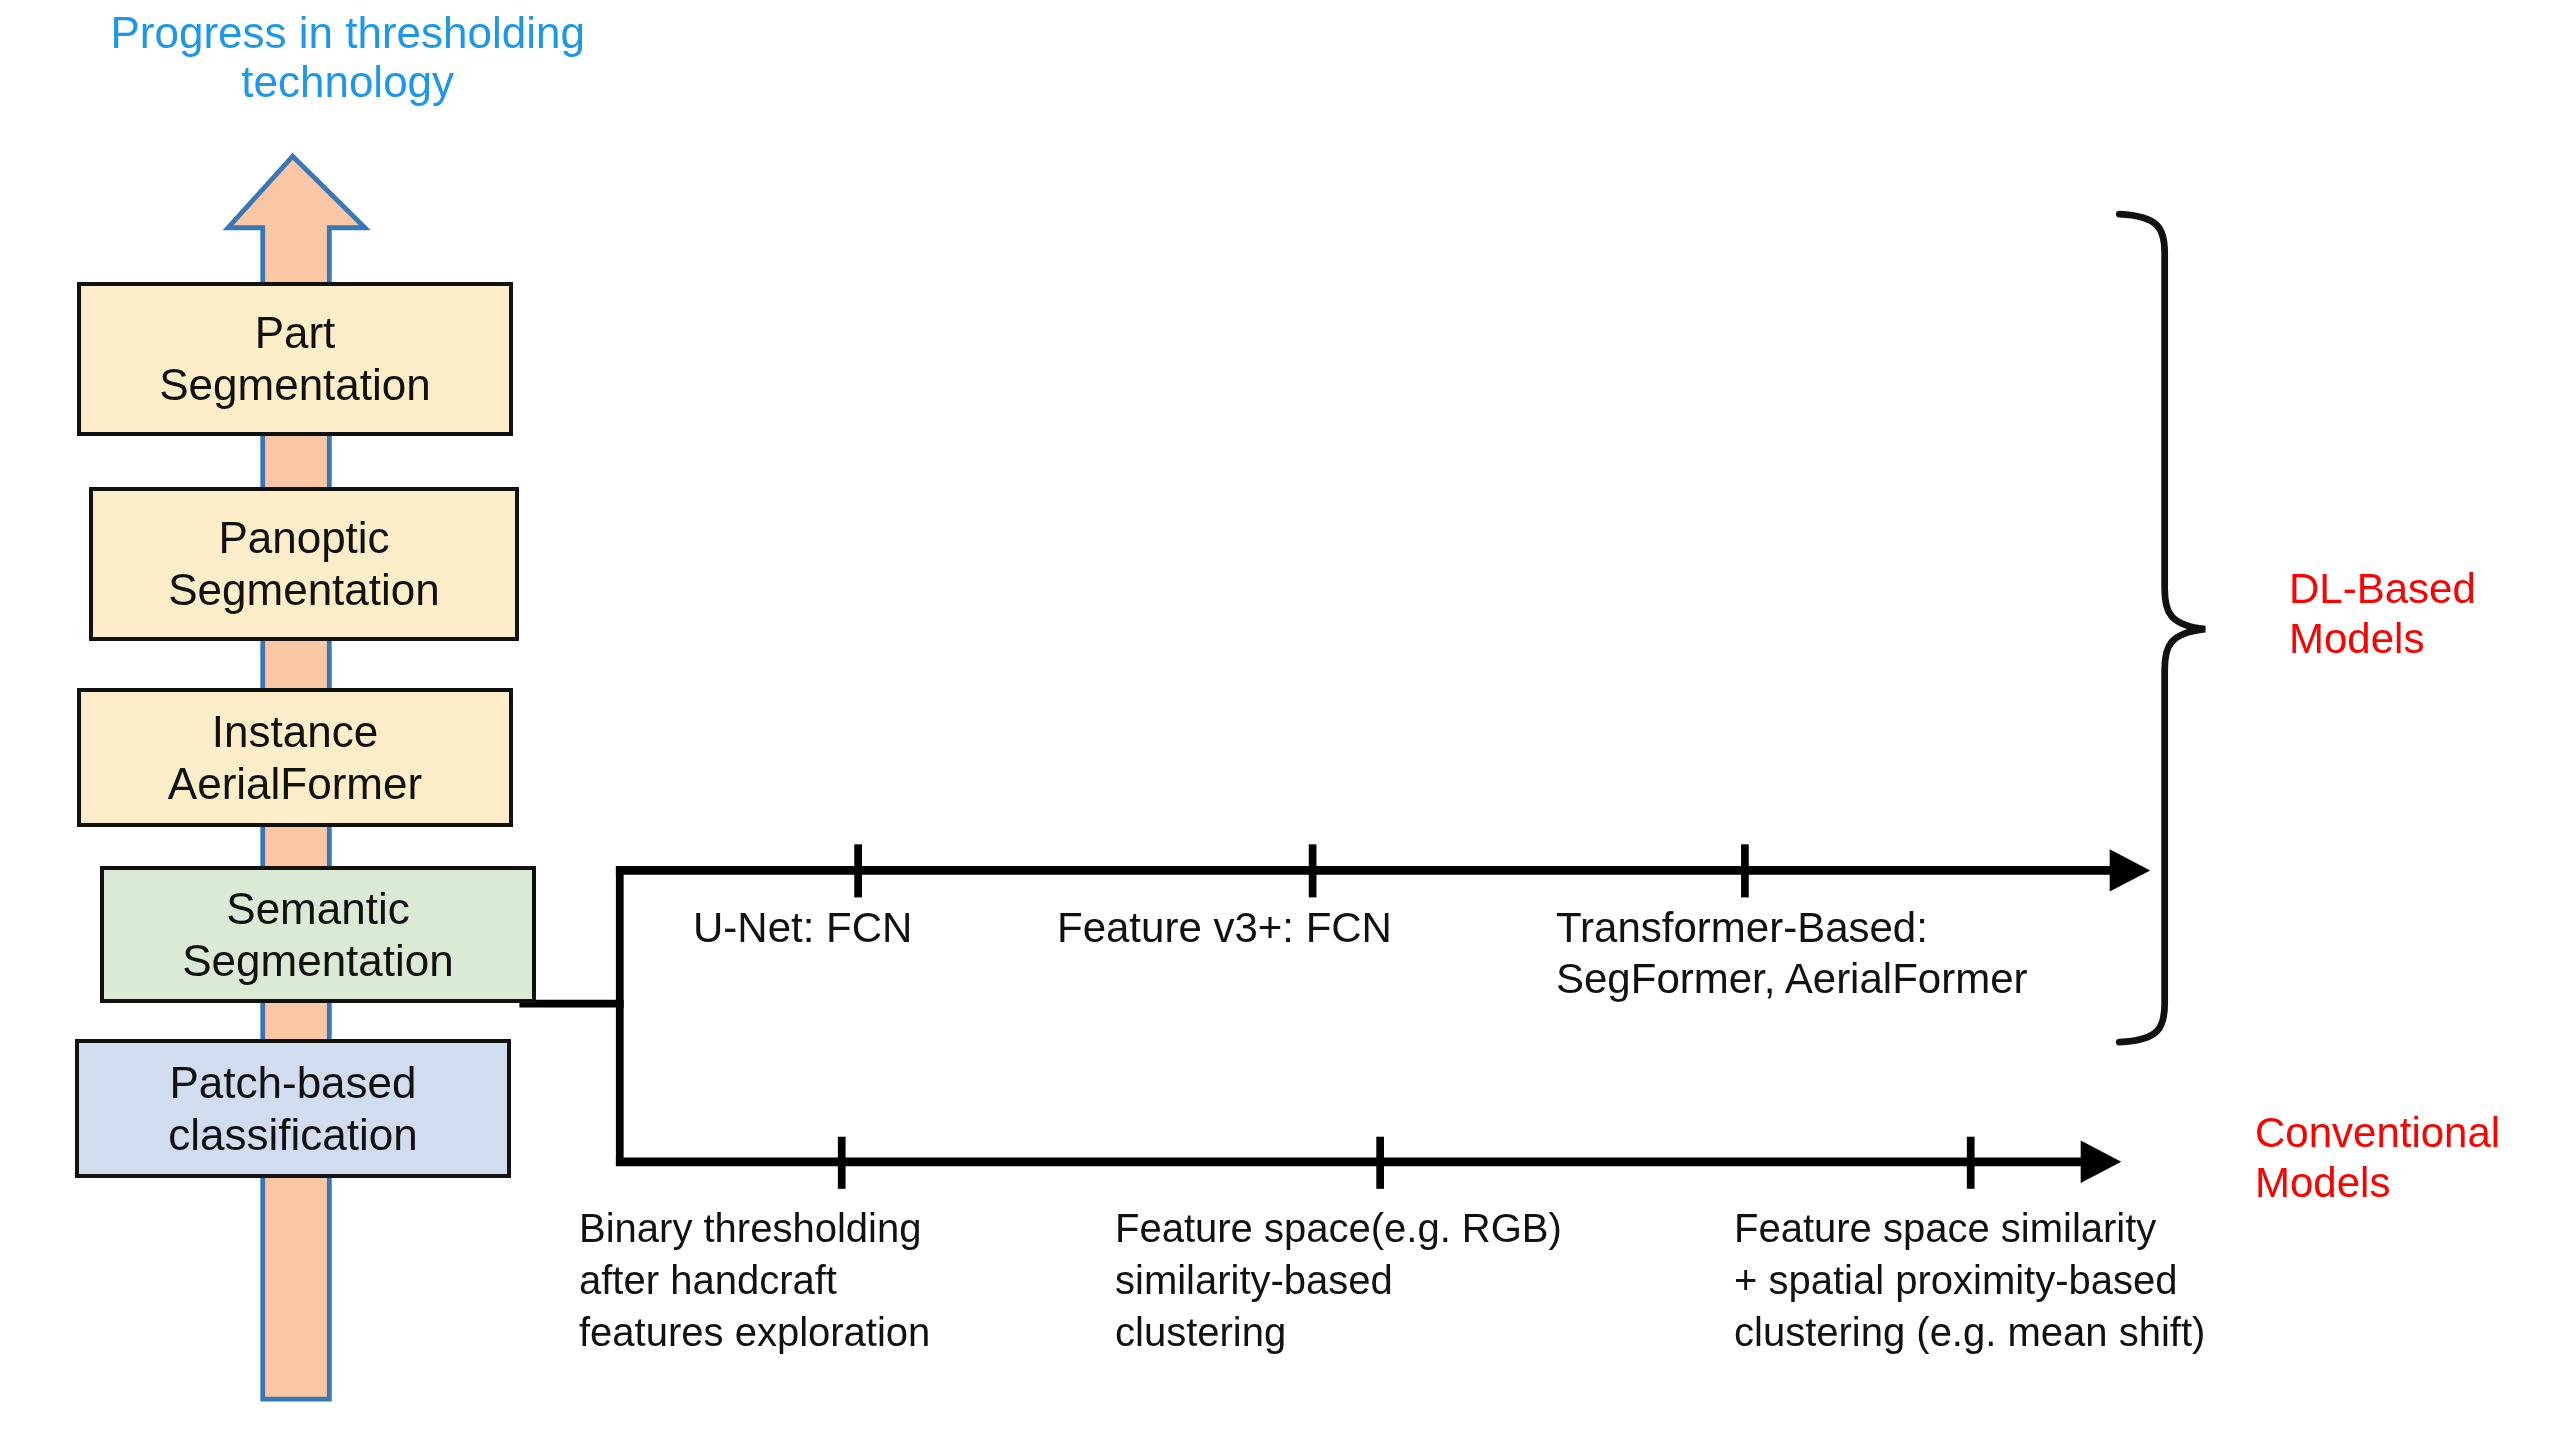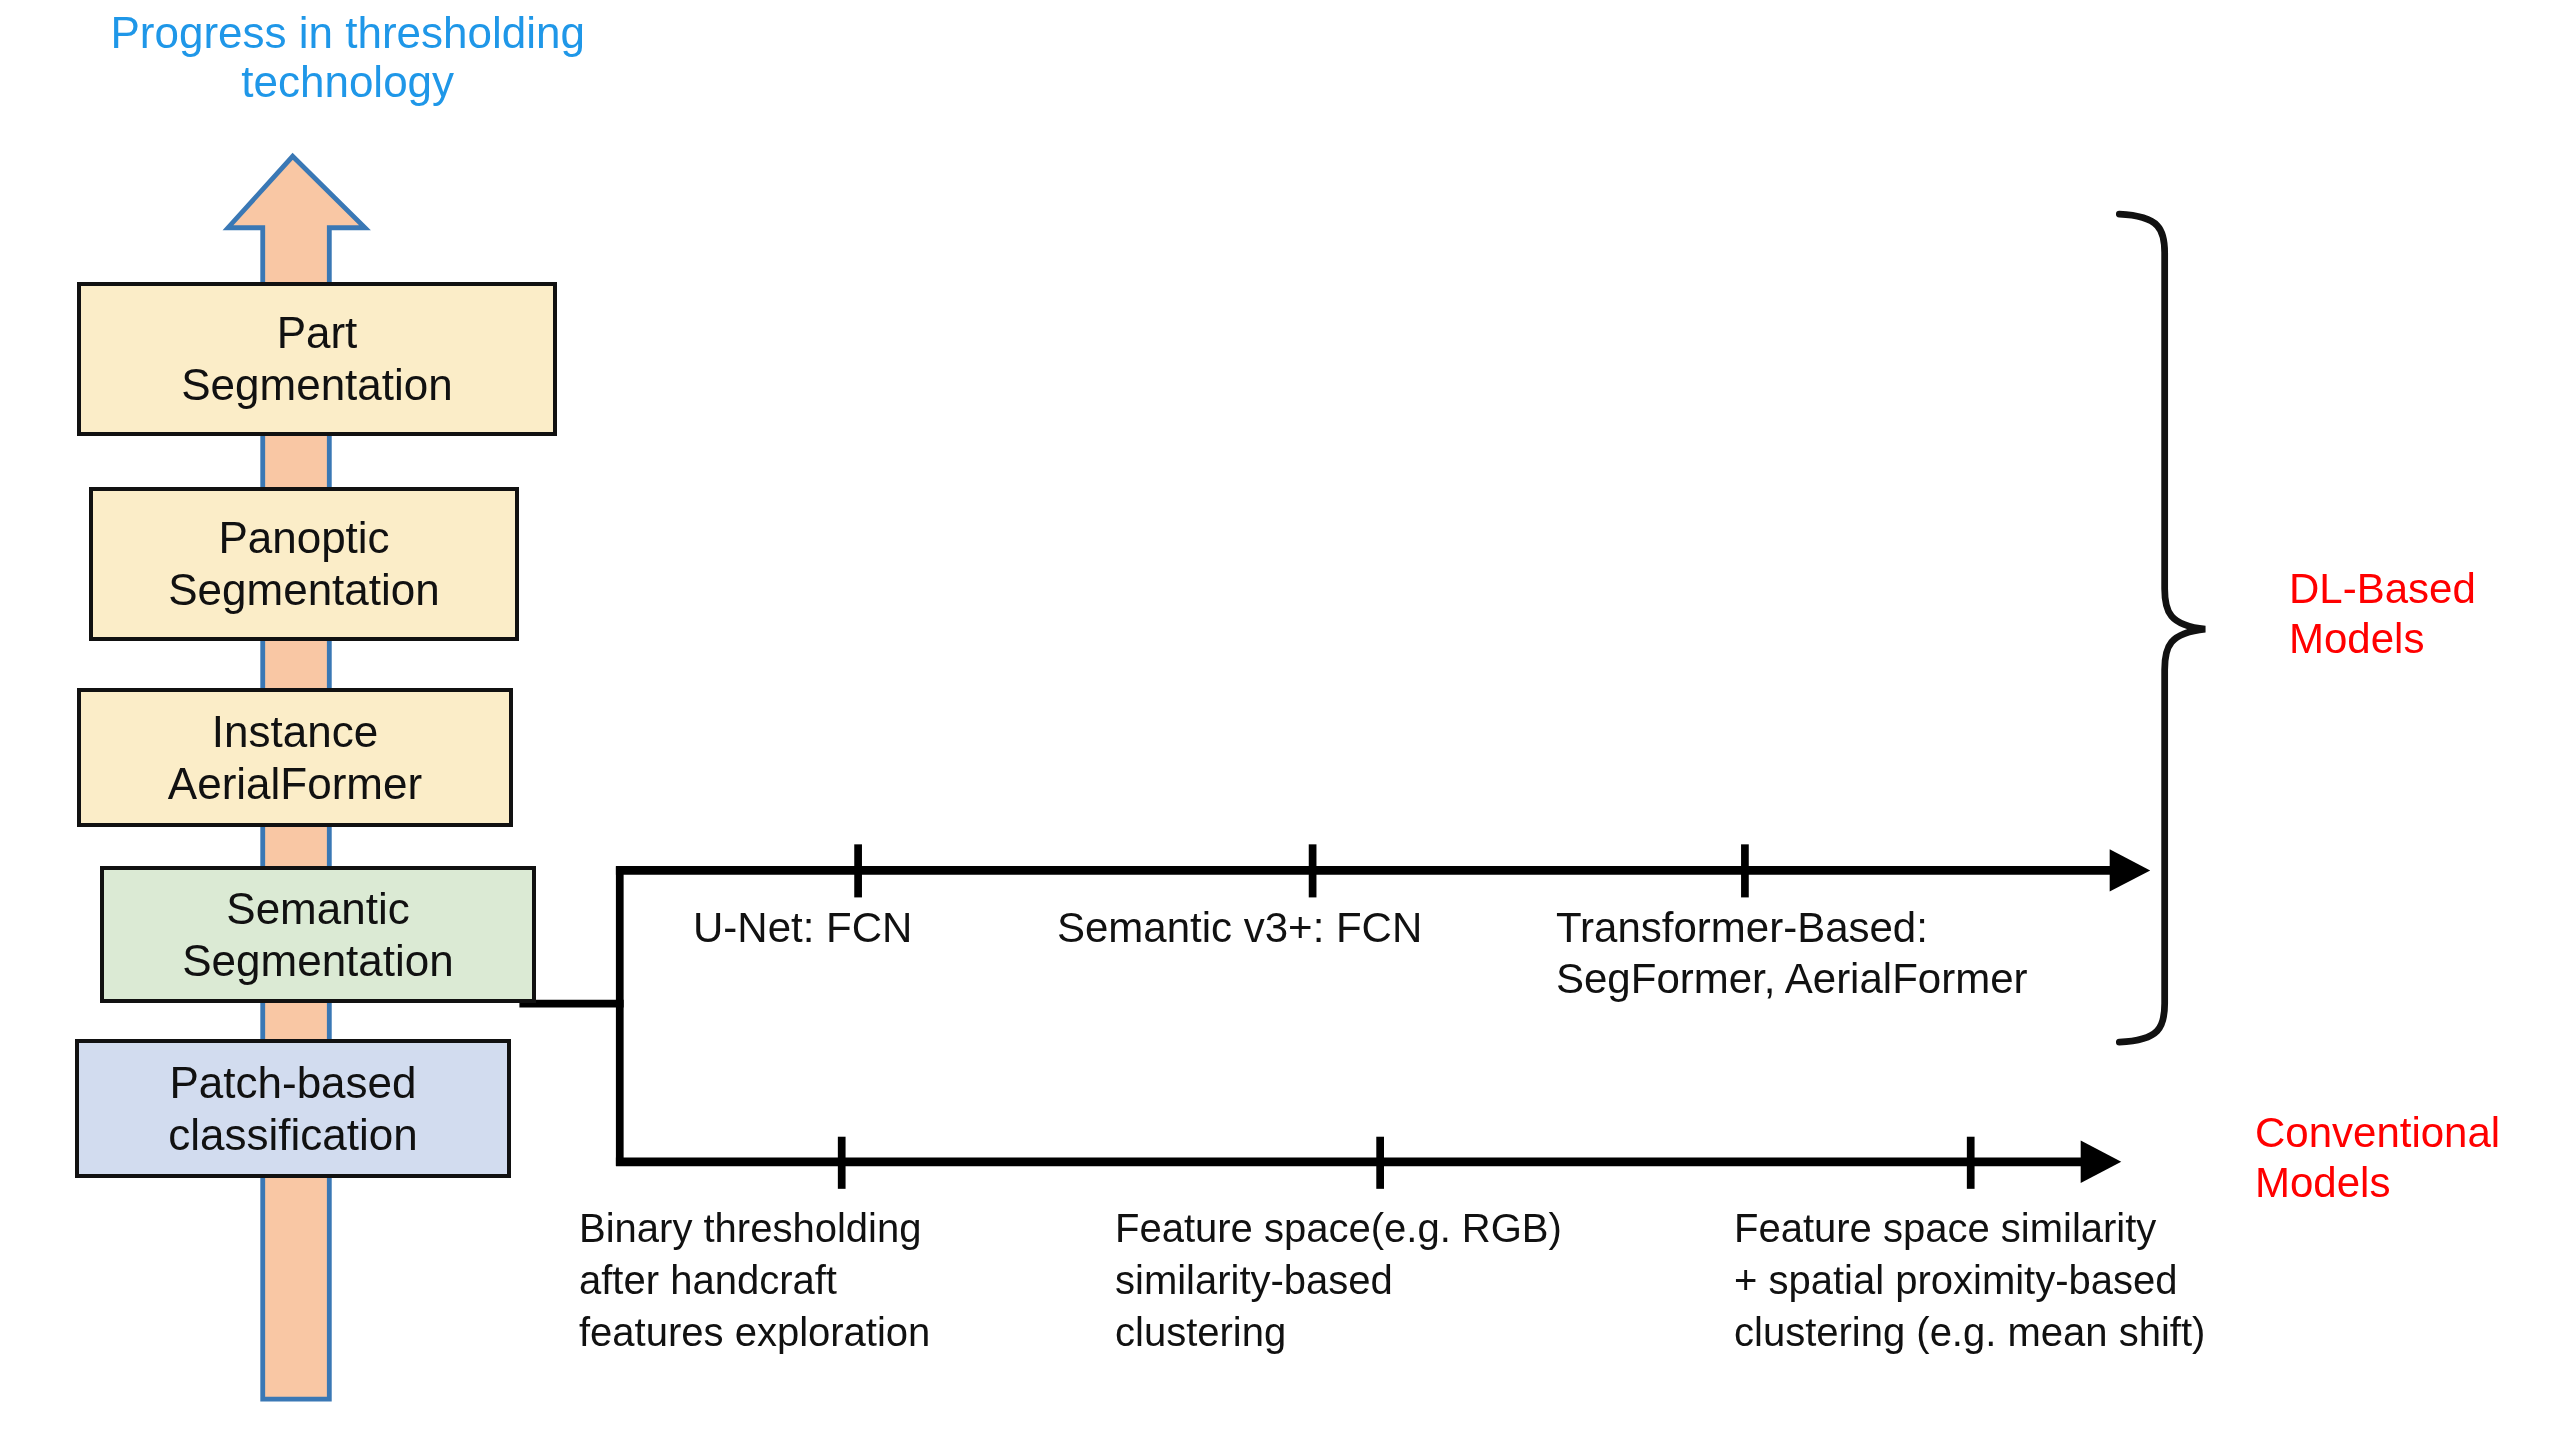--- a/index.html
+++ b/index.html
@@ -117,21 +117,21 @@
 
     <path d="M 2196 222
              C 2238 224, 2243 238, 2243 262
              L 2243 610
              C 2243 634, 2248 648, 2285 652
              C 2248 656, 2243 670, 2243 694
              L 2243 1040
              C 2243 1064, 2238 1078, 2196 1080" fill="none" stroke="#111111" stroke-width="7" stroke-linecap="round"></path>
   </svg>
 
-  <div class="sbox cream" style="left:77px; top:282px; width:480px; height:154px;">
+  <div class="sbox cream" style="left:77px; top:282px; width:436px; height:154px;">
     <span>Part
 Segmentation</span>
   </div>
 
   <div class="sbox cream" style="left:89px; top:487px; width:430px; height:154px;">
     <span>Panoptic
 Segmentation</span>
   </div>
 
   <div class="sbox cream" style="left:77px; top:688px; width:436px; height:139px;">
@@ -144,21 +144,21 @@
 Segmentation</span>
   </div>
 
   <div class="sbox blue" style="left:75px; top:1039px; width:436px; height:139px;">
     <span>Patch-based
 classification</span>
   </div>
 
   <div class="ev" style="left:693px; top:902px; width:319px; text-align:left;">U-Net: FCN</div>
 
-  <div class="ev" style="left:1057px; top:902px; width:454px; text-align:left;">Semantic v3+: FCN</div>
+  <div class="ev" style="left:1057px; top:902px; width:454px; text-align:left;">Feature v3+: FCN</div>
 
   <div class="ev" style="left:1556px; top:902px; width:598px; text-align:left;">Transformer-Based:
 SegFormer, AerialFormer</div>
 
   <div class="conv" style="left:579px; top:1202px; width:483px; text-align:left;">Binary thresholding
 after handcraft
 features exploration</div>
 
   <div class="conv" style="left:1071px; top:1202px; width:512px; text-align:left;margin-left:44px;">Feature space(e.g. RGB)
 similarity-based

